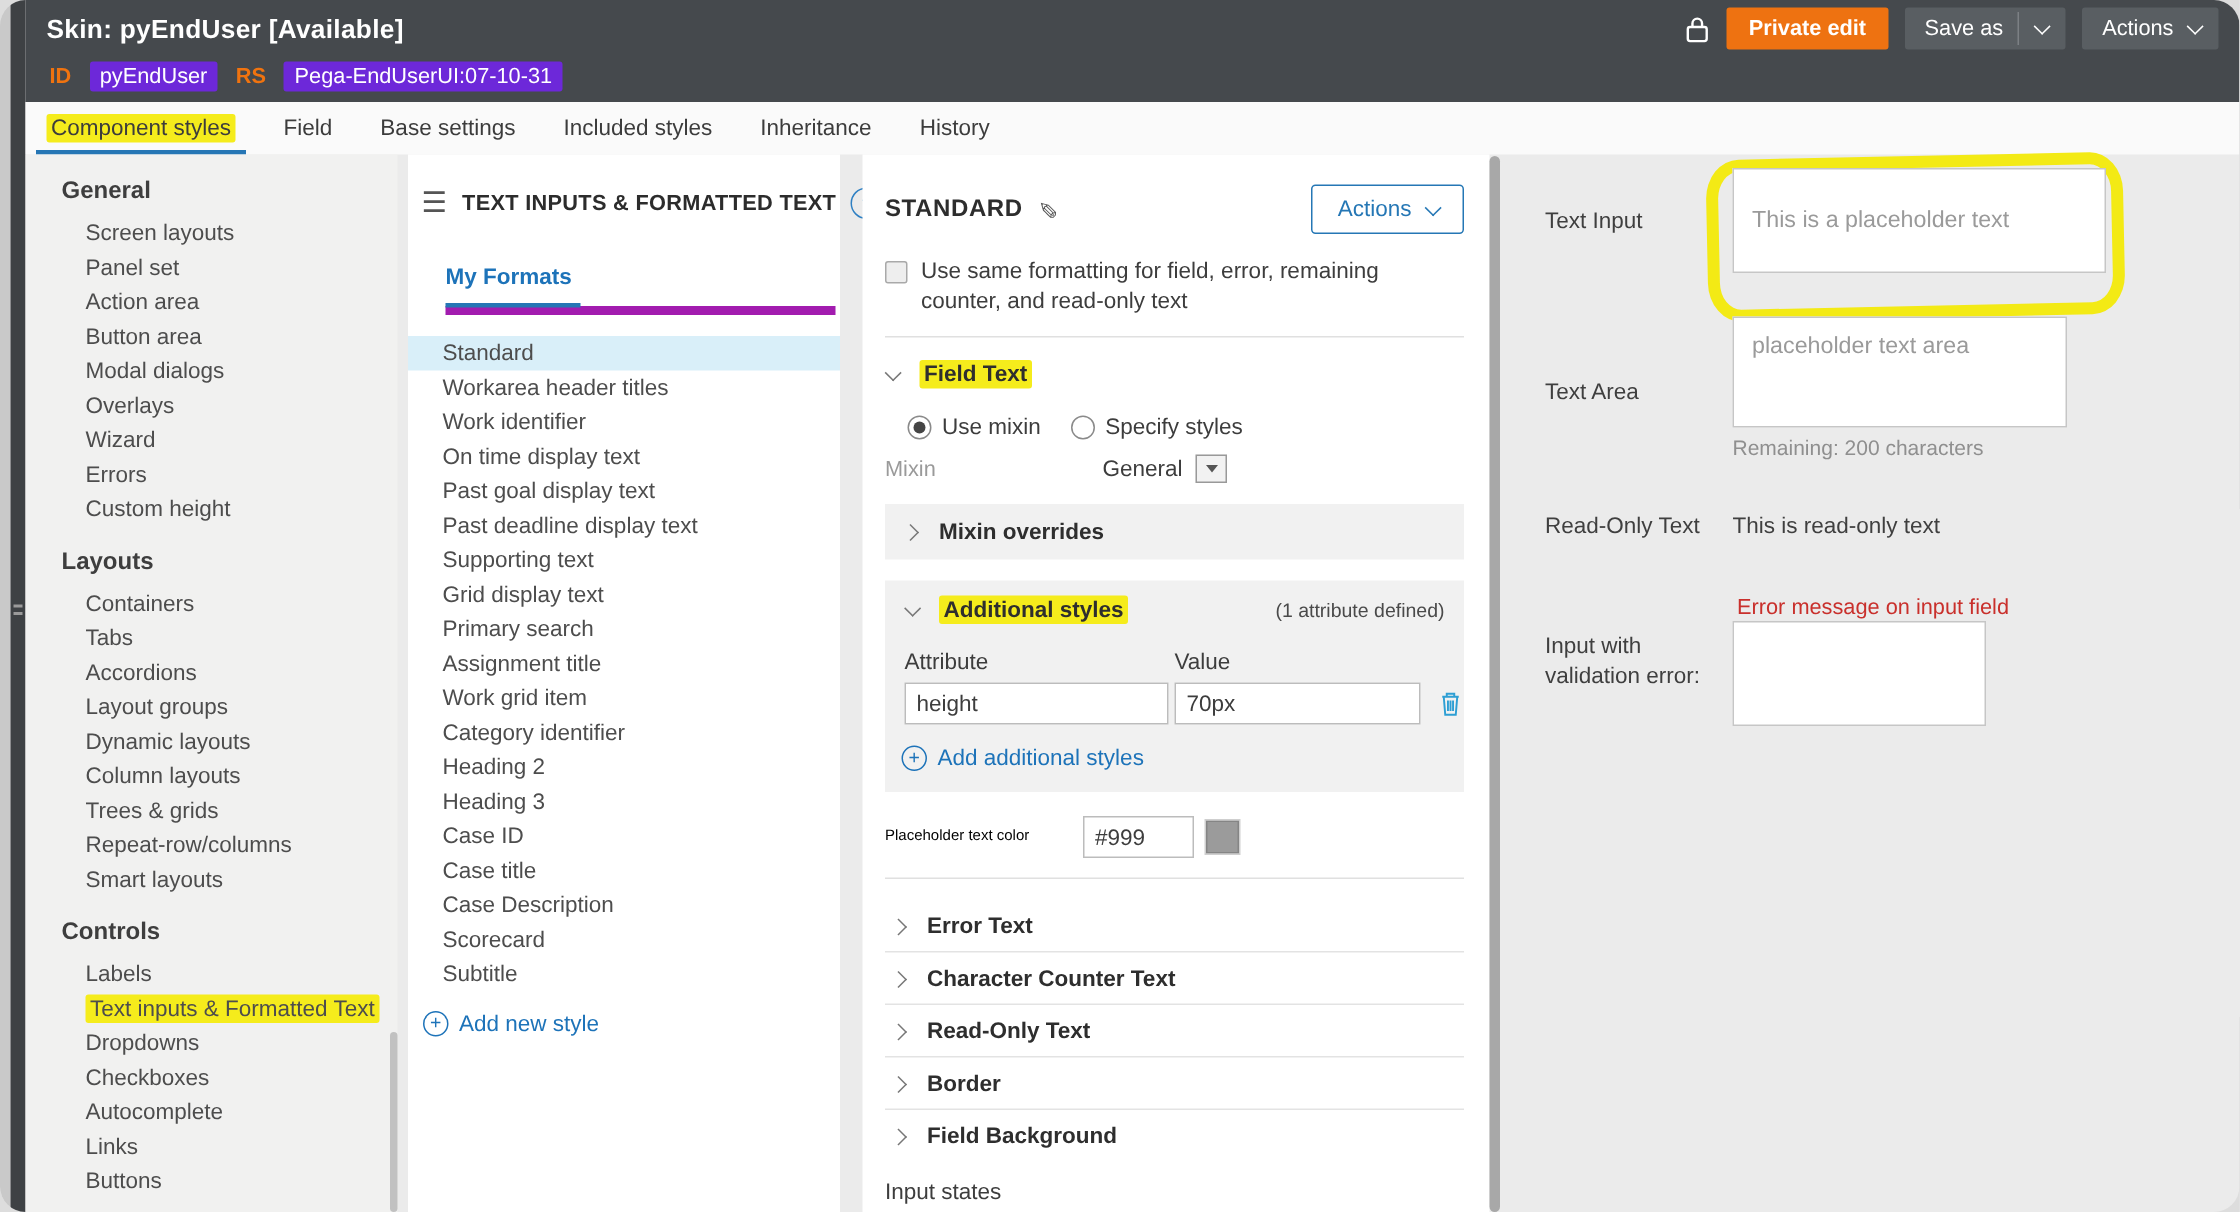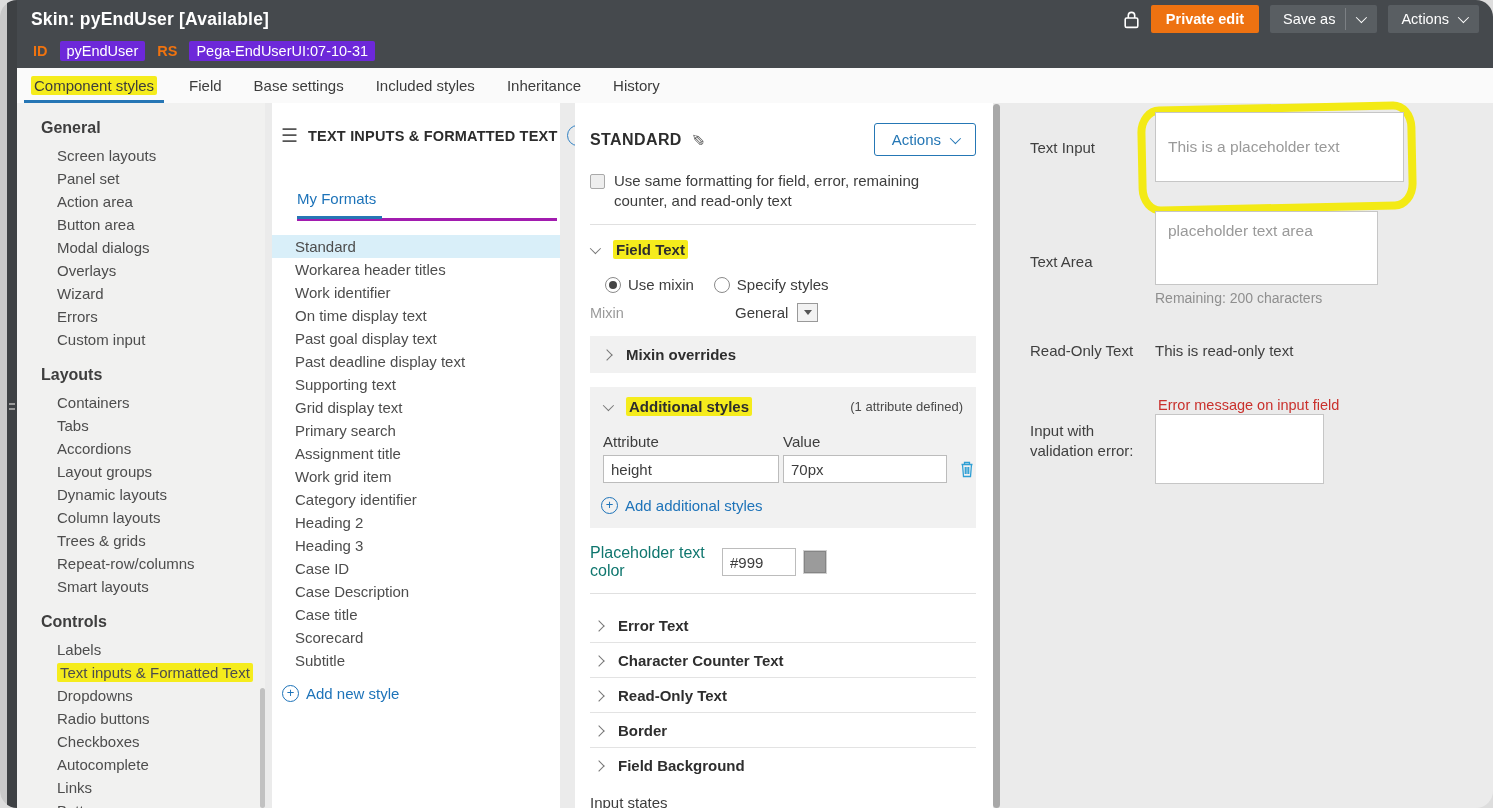--- a/index.html
+++ b/index.html
@@ -39,21 +39,21 @@
   .side-item{padding:3px 0 3px 40px;line-height:17px;cursor:pointer;white-space:nowrap;}
   .sidebar-scroll-thumb{position:absolute;left:260px;top:688px;width:5px;height:120px;background:#c1c1c1;border-radius:3px;}
 
   
   .formats{position:absolute;left:272px;top:103px;width:288px;bottom:0;background:#fff;box-sizing:border-box;}
   .formats-head{display:flex;align-items:center;gap:10px;padding:22px 10px 0 9px;}
   .hamburger{font-size:19px;color:#555;line-height:14px;}
   .formats-title{font-size:14.5px;font-weight:700;color:#2c2c2c;letter-spacing:.2px;white-space:nowrap;}
   .help-circle{width:19px;height:19px;border:1.5px solid #2f80c3;border-radius:50%;color:#2f80c3;font-size:12.5px;display:flex;align-items:center;justify-content:center;flex:none;cursor:pointer;}
   .formats-head .help-circle{margin-left:auto;}
-  .formats-tabrow{margin:44px 3px 0 25px;border-bottom:3px solid #a21caf;}
+  .formats-tabrow{margin:30px 3px 0 25px;border-bottom:6px solid #a21caf;font-weight:bold;}
   .formats-tab{display:inline-block;color:#1d73b9;font-size:15px;padding:0 6px 9px 0;border-bottom:3px solid #2676b5;margin-bottom:-1px;cursor:pointer;}
   .format-list{margin-top:14px;}
   .format-item{padding:3px 0 3px 23px;line-height:17px;font-size:15px;color:#4d4d4d;cursor:pointer;white-space:nowrap;}
   .format-item.selected{background:#d9eff9;}
   .add-link{display:flex;align-items:center;gap:7px;margin:13px 0 0 10px;color:#1d73b9;font-size:15px;cursor:pointer;}
   .plus-circle{width:15px;height:15px;border:1.5px solid #1d73b9;border-radius:50%;font-size:13px;line-height:14px;text-align:center;flex:none;}
 
   
   .detail{position:absolute;left:575px;top:103px;width:418px;bottom:0;background:#fff;padding:0 17px 0 15px;box-sizing:border-box;font-size:15px;color:#3d3d3d;overflow:hidden;}
   .detail-head{display:flex;align-items:center;margin-top:20px;}
@@ -79,21 +79,21 @@
   .attr-count{margin-left:auto;font-size:13px;color:#4a4a4a;font-weight:400;}
   .attr-heads{display:flex;margin-top:17px;color:#3d3d3d;}
   .attr-heads span:first-child{width:180px;}
   .attr-row{display:flex;align-items:center;margin-top:5px;}
   input.field{height:26px;border:1px solid #bcbcbc;padding:0 7px;font-size:15px;color:#3d3d3d;font-family:inherit;background:#fff;box-sizing:content-box;}
   .attr-input{width:160px;margin-right:4px;background:linear-gradient(#f5ec1c,#f5ec1c) no-repeat 0 56%/98% 62%,#fff;}
   .value-input{width:148px;background:linear-gradient(#f5ec1c,#f5ec1c) no-repeat 0 56%/78% 62%,#fff;}
   .trash{margin-left:12px;cursor:pointer;display:flex;}
   .add-link.in-gray{margin:14px 0 4px -2px;}
   .phc-row{display:flex;margin-top:16px;align-items:center;}
-  .phc-label{width:132px;color:#0f766e;font-size:16px;line-height:18px;}
+  .phc-label{width:132px;color:#000000;font-size:10px;line-height:18px;}
   .phc-input{width:58px;}
   .swatch{width:20px;height:20px;background:#9b9b9b;border:1px solid #858585;outline:1px solid #cfcfcf;margin-left:8px;cursor:pointer;}
   .collapsed-list{margin-top:14px;}
   .collapsed-row{display:flex;align-items:center;gap:15px;padding:9px 0 8px 5px;border-top:1px solid #e3e3e3;cursor:pointer;}
   .collapsed-row:first-child{border-top:none;}
   .input-states-title{margin-top:12px;font-size:15px;color:#3d3d3d;}
   .detail-scroll{position:absolute;left:993px;top:104px;width:7px;height:704px;background:#a8a8a8;border-radius:4px;}
 
   
   .preview{position:absolute;left:1000px;top:103px;right:0;bottom:0;font-size:15px;color:#3f3f3f;}
@@ -171,40 +171,39 @@
       <div class="side-section">
         <h3>General</h3>
         <div class="side-item"><span>Screen layouts</span></div>
         <div class="side-item"><span>Panel set</span></div>
         <div class="side-item"><span>Action area</span></div>
         <div class="side-item"><span>Button area</span></div>
         <div class="side-item"><span>Modal dialogs</span></div>
         <div class="side-item"><span>Overlays</span></div>
         <div class="side-item"><span>Wizard</span></div>
         <div class="side-item"><span>Errors</span></div>
-        <div class="side-item"><span>Custom input</span></div>
+        <div class="side-item"><span>Custom height</span></div>
       </div>
       <div class="side-section">
         <h3>Layouts</h3>
         <div class="side-item"><span>Containers</span></div>
         <div class="side-item"><span>Tabs</span></div>
         <div class="side-item"><span>Accordions</span></div>
         <div class="side-item"><span>Layout groups</span></div>
         <div class="side-item"><span>Dynamic layouts</span></div>
         <div class="side-item"><span>Column layouts</span></div>
         <div class="side-item"><span>Trees &amp; grids</span></div>
         <div class="side-item"><span>Repeat-row/columns</span></div>
         <div class="side-item"><span>Smart layouts</span></div>
       </div>
       <div class="side-section">
         <h3>Controls</h3>
         <div class="side-item"><span>Labels</span></div>
         <div class="side-item"><span class="mark">Text inputs &amp; Formatted Text</span></div>
         <div class="side-item"><span>Dropdowns</span></div>
-        <div class="side-item"><span>Radio buttons</span></div>
         <div class="side-item"><span>Checkboxes</span></div>
         <div class="side-item"><span>Autocomplete</span></div>
         <div class="side-item"><span>Links</span></div>
         <div class="side-item"><span>Buttons</span></div>
       </div>
     </nav>
   <div class="sidebar-scroll-thumb"></div>
 
   <section class="formats">
     <div class="formats-head">
@@ -224,22 +223,22 @@
         <div class="format-item">Past deadline display text</div>
         <div class="format-item">Supporting text</div>
         <div class="format-item">Grid display text</div>
         <div class="format-item">Primary search</div>
         <div class="format-item">Assignment title</div>
         <div class="format-item">Work grid item</div>
         <div class="format-item">Category identifier</div>
         <div class="format-item">Heading 2</div>
         <div class="format-item">Heading 3</div>
         <div class="format-item">Case ID</div>
+        <div class="format-item">Case title</div>
         <div class="format-item">Case Description</div>
-        <div class="format-item">Case title</div>
         <div class="format-item">Scorecard</div>
         <div class="format-item">Subtitle</div>
       </div>
     <div class="add-link">
       <span class="plus-circle">+</span>
       <span>Add new style</span>
     </div>
   </section>
 
   <section class="detail">

